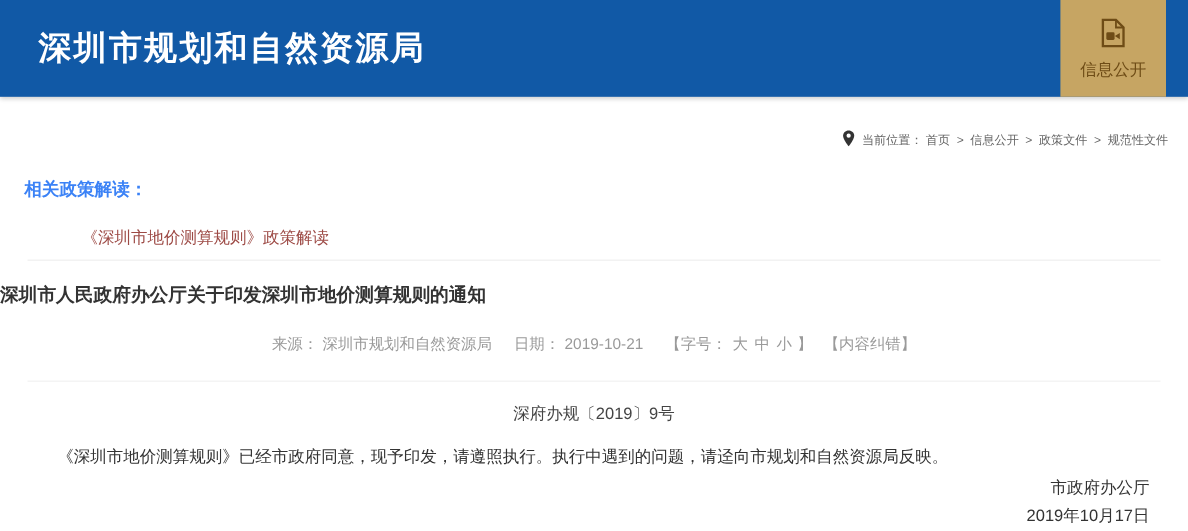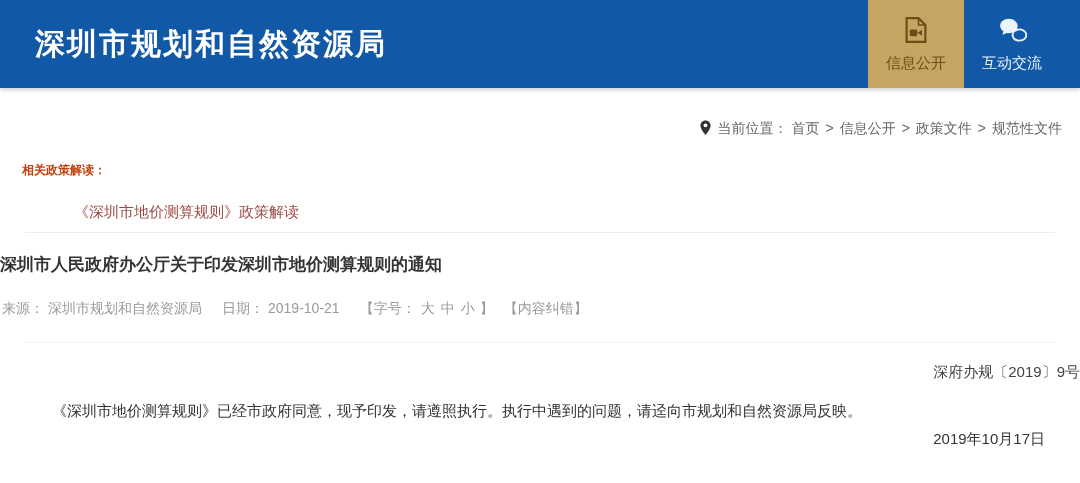--- a/index.html
+++ b/index.html
@@ -25,50 +25,50 @@
     width:96px; display:flex; flex-direction:column;
     align-items:center; justify-content:center; gap:9px;
     color:#eaf2fb; cursor:pointer;
   }
   .nav-item .nav-icon { width:30px; height:30px; display:block; }
   .nav-item .nav-label { font-size:15px; }
   .nav-item.active { background:#c6a563; color:#6e4c16; }
   
   .breadcrumb {
     margin:30px 18px 0 0; text-align:right;
-    font-size:14px; color:#666; line-height:20px;
+    font-size:11px; color:#666; line-height:20px;
   }
   .breadcrumb .pin { width:13px; height:16px; vertical-align:-3px; margin-right:6px; }
   .breadcrumb a { color:#666; text-decoration:none; cursor:pointer; }
   .crumb-sep { margin:0 6px; }
   
   .related { margin:24px 0 0 22px; }
-  .related-heading { color:#c2410c; font-weight:bold; font-size:12px; }
+  .related-heading { color:#3b82f6; font-weight:bold; font-size:16px; }
   .related-link {
     display:inline-block; margin:24px 0 0 52px;
     color:#9d4a45; font-size:15px; text-decoration:none; cursor:pointer;
   }
   .sep { border:none; border-top:1px solid #ededed; margin:10px 25px 0 25px; }
   .sep2 { border:none; border-top:1px solid #f0f0f0; margin:24px 25px 0 25px; }
   
   .article-title {
     margin-top:20px; 
     font-size:17px; font-weight:bold; color:#333;
   }
   .meta {
-    margin-top:24px; 
+    margin-top:24px; text-align:center;
     font-size:14px; color:#9a9a9a;
   }
   .meta span { margin:0 2px; }
   .meta .gap { margin-left:18px; }
   .meta .opt { cursor:pointer; margin:0 3px; }
   .meta .corr { cursor:pointer; margin-left:8px; }
-  .doc-number { margin-top:20px; text-align:right; font-size:15px; color:#444; }
+  .doc-number { margin-top:20px; text-align:center; font-size:15px; color:#444; }
   .body-text { margin:18px 22px 0 22px; font-size:15px; color:#333; line-height:1.55; }
-  .body-text p.indent { text-indent:2em; margin-top:5px;font-family:Liberation Serif, serif; }
+  .body-text p.indent { text-indent:2em; margin-top:5px; }
   .signature-block { margin:7px 35px 0 0; text-align:right; font-size:15px; color:#333; }
   .signature-block .date { margin-top:7px; }
 </style>
 </head>
 <body>
 
 <div class="header">
   <div class="site-title">深圳市规划和自然资源局</div>
 
   <div class="nav">
@@ -79,29 +79,20 @@
           <path d="M4.5 2.5 h9.5 l5.5 5.5 v13.5 h-15 z"></path>
           <path d="M14 2.5 v5.5 h5.5" stroke-width="1.3"></path>
           <rect x="7" y="11.5" width="6" height="5.5" rx="1" fill="currentColor" stroke="none"></rect>
           <path d="M13.2 14.2 l3.6 -2.2 v4.6 z" fill="currentColor" stroke="none"></path>
         </svg>
       </span>
       <span class="nav-label">信息公开</span>
     </div>
 
 
-    <div class="nav-item">
-      <span>
-        <svg class="nav-icon" viewBox="0 0 24 24" fill="none" stroke="currentColor" stroke-width="1.5">
-          <path d="M13 16.5 a5.5 4.5 0 1 0 -2 -8.7 a5.5 4.5 0 0 0 2 8.7 z" transform="translate(5,4)"></path>
-          <path d="M9.5 3 c-3.9 0 -7 2.5 -7 5.6 c0 1.8 1 3.3 2.6 4.4 l-0.8 3 l3.3 -1.7 c0.6 0.1 1.2 0.2 1.9 0.2 c3.9 0 7 -2.5 7 -5.7 c0 -3.1 -3.1 -5.8 -7 -5.8 z" fill="currentColor" stroke="none"></path>
-        </svg>
-      </span>
-      <span class="nav-label">互动交流</span>
-    </div>
 
 
   </div>
 </div>
 
 <div class="breadcrumb">
   <svg class="pin" viewBox="0 0 24 30">
     <path d="M12 1 C6.5 1 2.5 5 2.5 10.2 c0 6.8 9.5 18 9.5 18 s9.5 -11.2 9.5 -18 C21.5 5 17.5 1 12 1 z" fill="#333"></path>
     <circle cx="12" cy="10" r="3.6" fill="#fff"></circle>
   </svg><span>当前位置：</span>
@@ -123,14 +114,15 @@
 
 <hr class="sep2">
 
 <div class="doc-number">深府办规〔2019〕9号</div>
 
 <div class="body-text">
   <p class="indent">《深圳市地价测算规则》已经市政府同意，现予印发，请遵照执行。执行中遇到的问题，请迳向市规划和自然资源局反映。</p>
 </div>
 
 <div class="signature-block">
+  <div>市政府办公厅</div>
   <div class="date">2019年10月17日</div>
 </div>
 
 </body></html>

